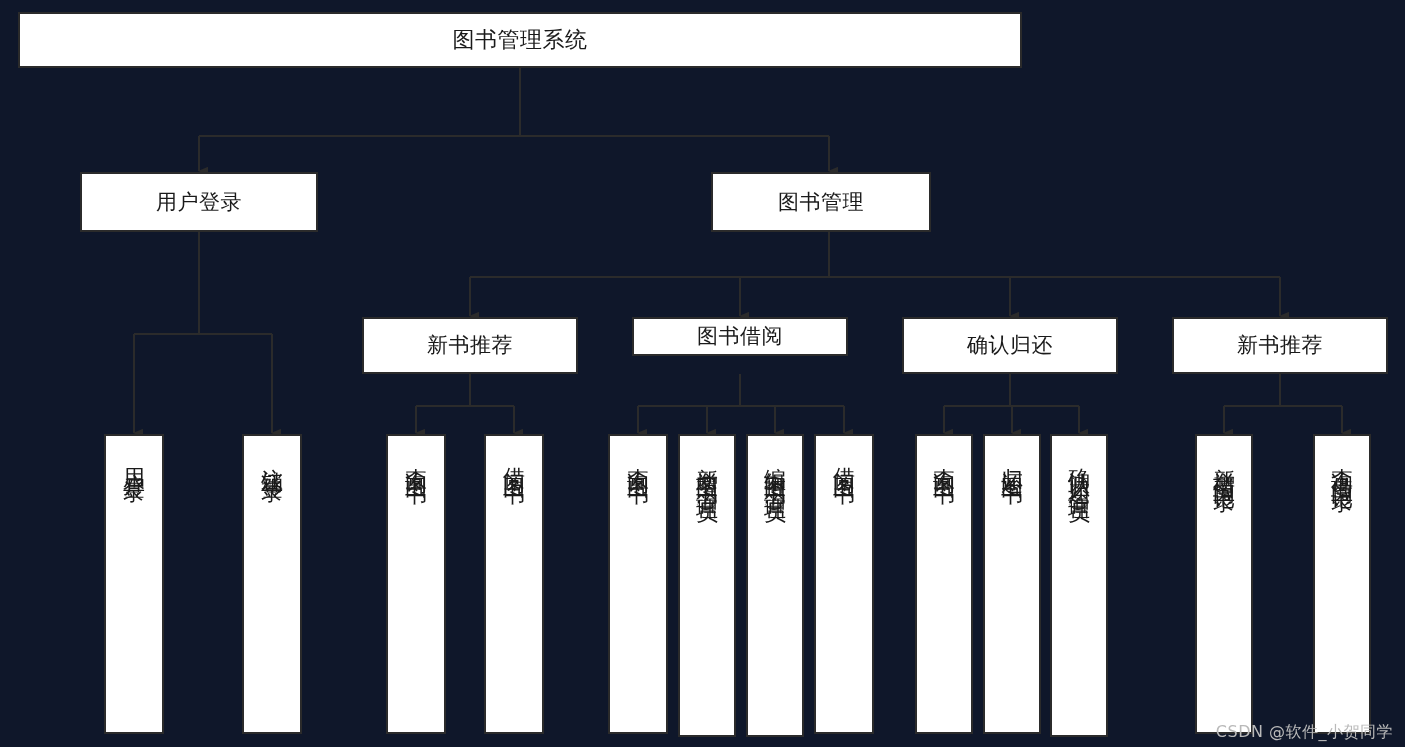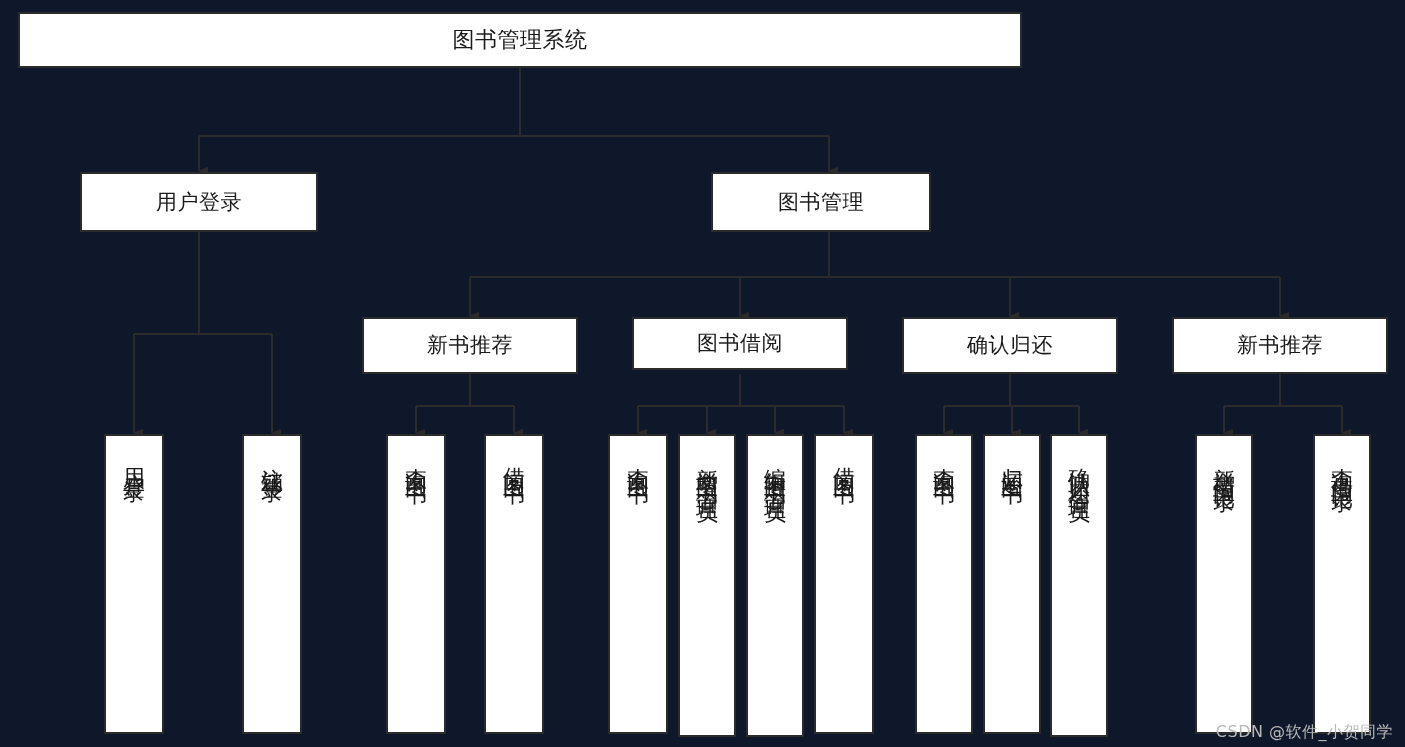--- a/index.html
+++ b/index.html
@@ -127,21 +127,21 @@
       </div>
       <div class="node horizontal" style="left: 80px; top: 172px; width: 238px; height: 60px; border-color: rgb(43, 43, 43); background: rgb(255, 255, 255); color: rgb(26, 26, 26);">
         <span class="node-label">用户登录</span>
       </div>
       <div class="node horizontal" style="left: 711px; top: 172px; width: 220px; height: 60px; border-color: rgb(43, 43, 43); background: rgb(255, 255, 255); color: rgb(26, 26, 26);">
         <span class="node-label">图书管理</span>
       </div>
       <div class="node horizontal" style="left: 362px; top: 317px; width: 216px; height: 57px; border-color: rgb(43, 43, 43); background: rgb(255, 255, 255); color: rgb(26, 26, 26);">
         <span class="node-label">新书推荐</span>
       </div>
-      <div class="node horizontal" style="left: 632px; top: 317px; width: 216px; height: 53px; border-color: rgb(43, 43, 43); background: rgb(255, 255, 255); color: rgb(26, 26, 26);">
+      <div class="node horizontal" style="left: 632px; top: 317px; width: 216px; height: 39px; border-color: rgb(43, 43, 43); background: rgb(255, 255, 255); color: rgb(26, 26, 26);">
         <span class="node-label">图书借阅</span>
       </div>
       <div class="node horizontal" style="left: 902px; top: 317px; width: 216px; height: 57px; border-color: rgb(43, 43, 43); background: rgb(255, 255, 255); color: rgb(26, 26, 26);">
         <span class="node-label">确认归还</span>
       </div>
       <div class="node horizontal" style="left: 1172px; top: 317px; width: 216px; height: 57px; border-color: rgb(43, 43, 43); background: rgb(255, 255, 255); color: rgb(26, 26, 26);">
         <span class="node-label">新书推荐</span>
       </div>
       <div class="node vertical" style="left: 104px; top: 434px; width: 60px; height: 300px; border-color: rgb(43, 43, 43); background: rgb(255, 255, 255); color: rgb(26, 26, 26);">
         <span class="node-label">用户登录</span>

